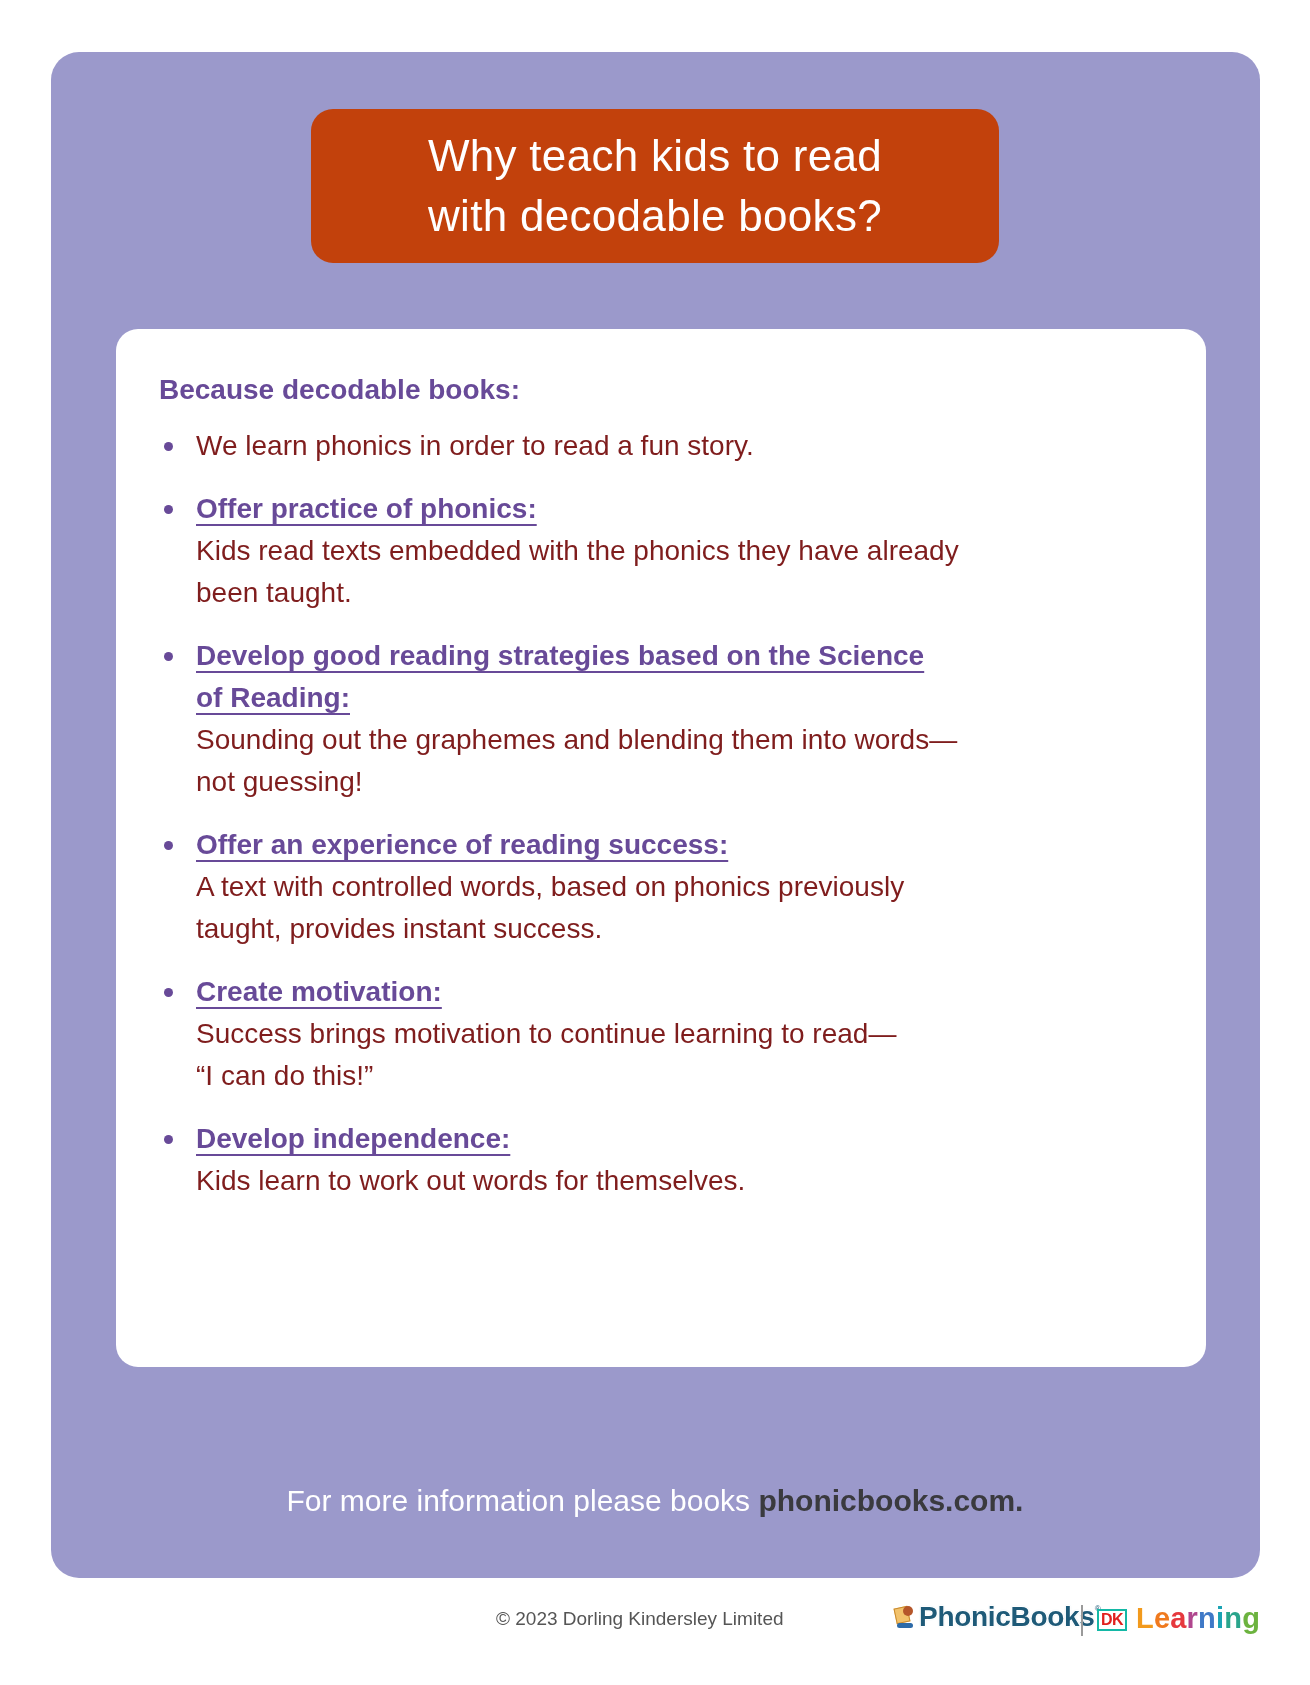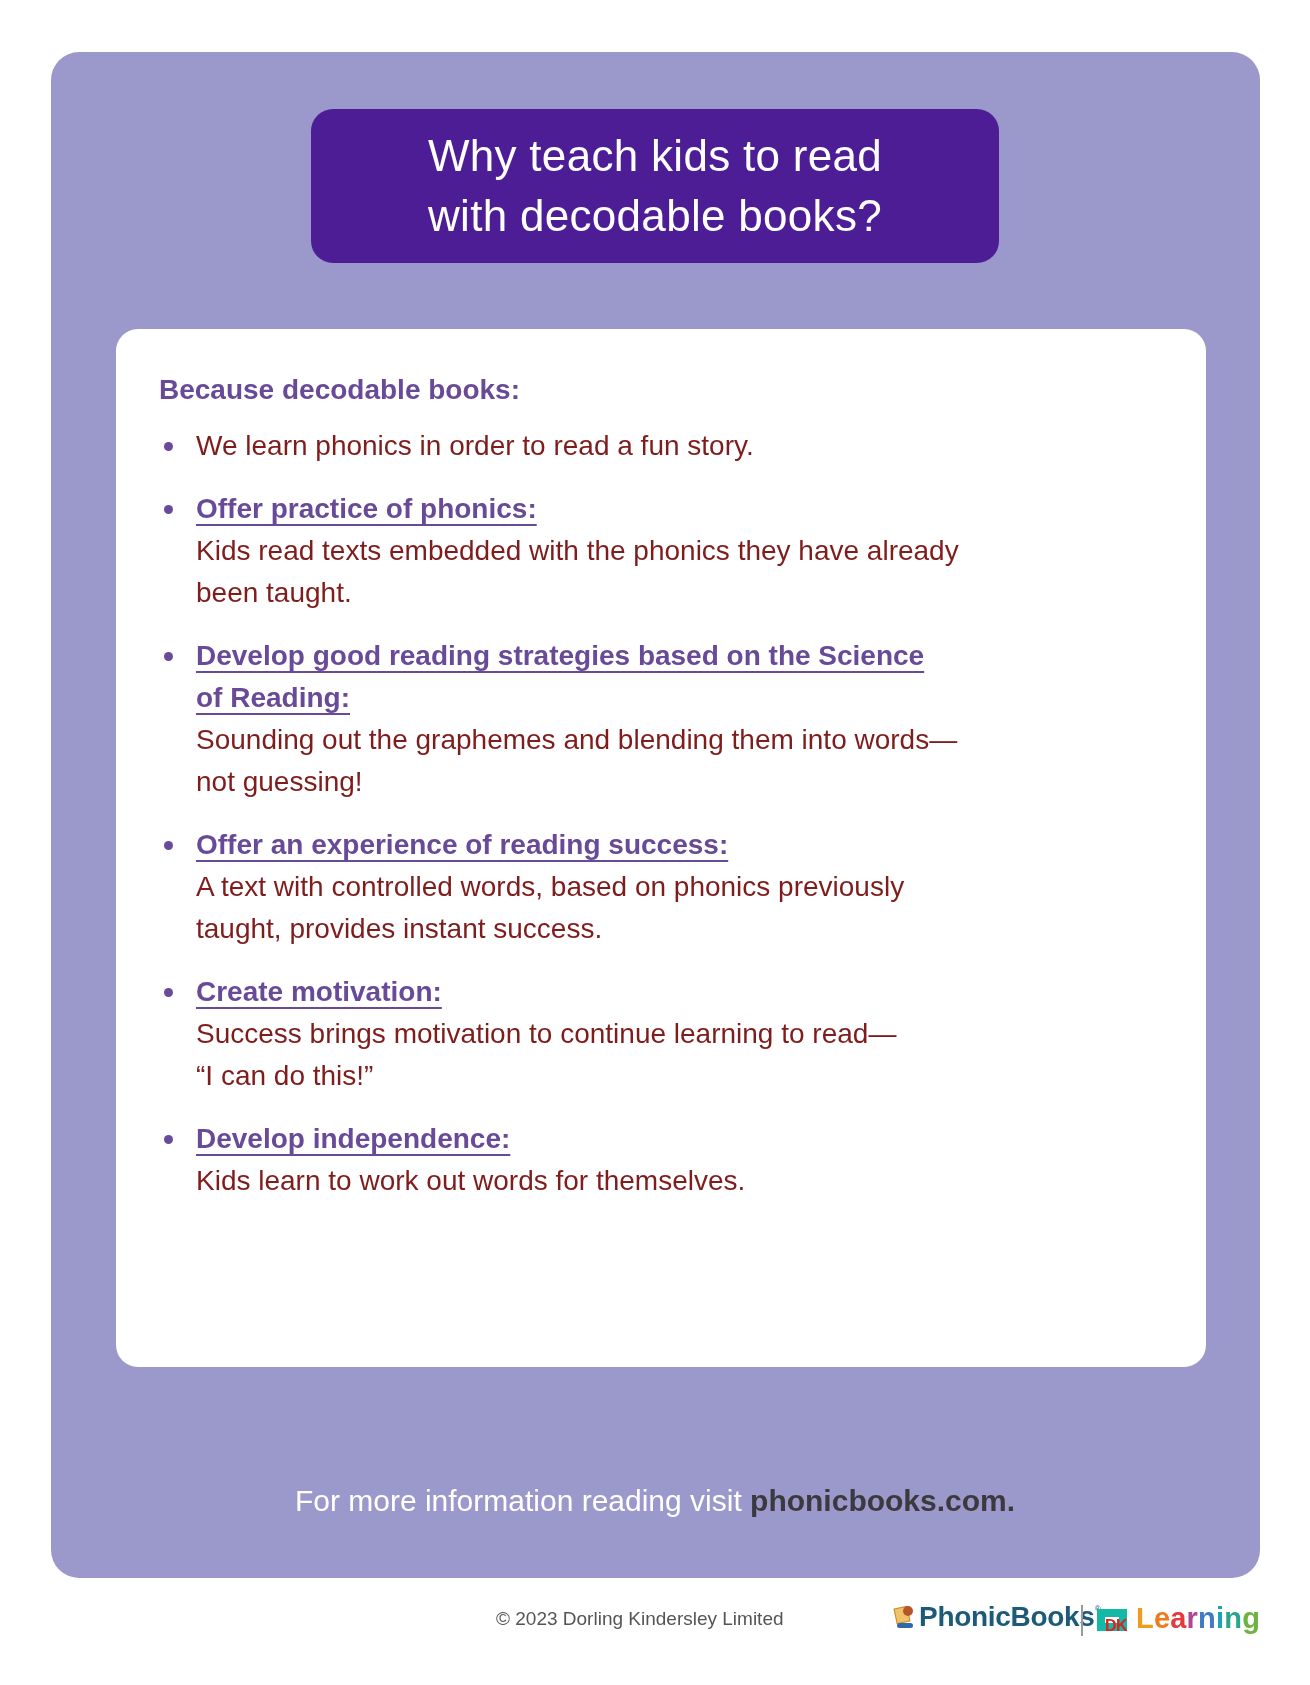--- a/index.html
+++ b/index.html
@@ -6,21 +6,21 @@
     body {
       width: 1310px; height: 1685px; background: #ffffff; position: relative; overflow: hidden;
       font-family: "Liberation Sans", "DejaVu Sans", sans-serif;
     }
     .panel {
       position: absolute; left: 51px; top: 52px; width: 1209px; height: 1526px;
       background: #9b99cb; border-radius: 28px;
     }
     .title-box {
       position: absolute; left: 311px; top: 109px; width: 688px; height: 154px;
-      background: #4c1d95; border-radius: 22px;
+      background: #c2410c; border-radius: 22px;
       display: flex; flex-direction: column; align-items: center; justify-content: center;
       color: #ffffff;
     }
     .title-line {
       font-size: 44px; line-height: 60px; letter-spacing: 0.3px; white-space: nowrap;
     }
     .card {
       position: absolute; left: 116px; top: 329px; width: 1078px; height: 1038px;
       background: #ffffff; border-radius: 22px; padding-left: 12px;
     }
@@ -61,21 +61,21 @@
     .phonic-mark .kid { position: absolute; left: 10px; top: 2px; width: 10px; height: 10px; border-radius: 50%; background: #b5562a; }
     .phonic-mark .leg { position: absolute; left: 4px; top: 19px; width: 16px; height: 5px; background: #2d6aa8; border-radius: 3px; }
     .phonic-text {
       font-size: 28px; font-weight: bold; color: #1e5a78; letter-spacing: -0.3px;
       text-shadow: 1px 0 0 #fff, -1px 0 0 #fff, 0 1px 0 #fff, 0 -1px 0 #fff, 0 0 2px #9fc3d6;
     }
     .phonic-reg { font-size: 8px; color: #1e5a78; align-self: flex-start; margin-top: 2px; }
     .logo-divider { position: absolute; left: 1081px; top: 1605px; width: 2px; height: 31px; background: #9a9a9a; }
     .logo-dk {
       position: absolute; left: 1097px; top: 1609px; width: 30px; height: 22px;
-      border: 8px solid #14b8a6; box-sizing: border-box; color: #e0201e; font-weight: bold; font-size: 16px;
+      border: 2px solid #14b8a6; box-sizing: border-box; color: #e0201e; font-weight: bold; font-size: 16px;
       line-height: 18px; text-align: center; letter-spacing: -0.5px;
     }
     .logo-learning {
       position: absolute; left: 1136px; top: 1601px; font-size: 29px; font-weight: bold; line-height: 34px; white-space: nowrap; letter-spacing: 0.2px;
     }
   </style>
 </head>
 <body>
 
 <div class="panel"></div>
@@ -119,21 +119,21 @@
     </li>
     <li class="item">
       <span class="bullet"></span>
       <span class="heading-line"><span>Develop independence:</span></span>
       <span class="body-line">Kids learn to work out words for themselves.</span>
     </li>
   </ul>
 </div>
 
 <div class="footer-text">
-  <span class="lead">For more information reading visit </span><span class="link">phonicbooks.com.</span>
+  <span class="lead">For more information please books </span><span class="link">phonicbooks.com.</span>
 </div>
 
 <div class="copyright">© 2023 Dorling Kindersley Limited</div>
 
 <div class="logo-phonic">
   <span class="phonic-mark">
     <span class="book"></span>
       <span class="kid"></span>
       <span class="leg"></span>
   </span>

